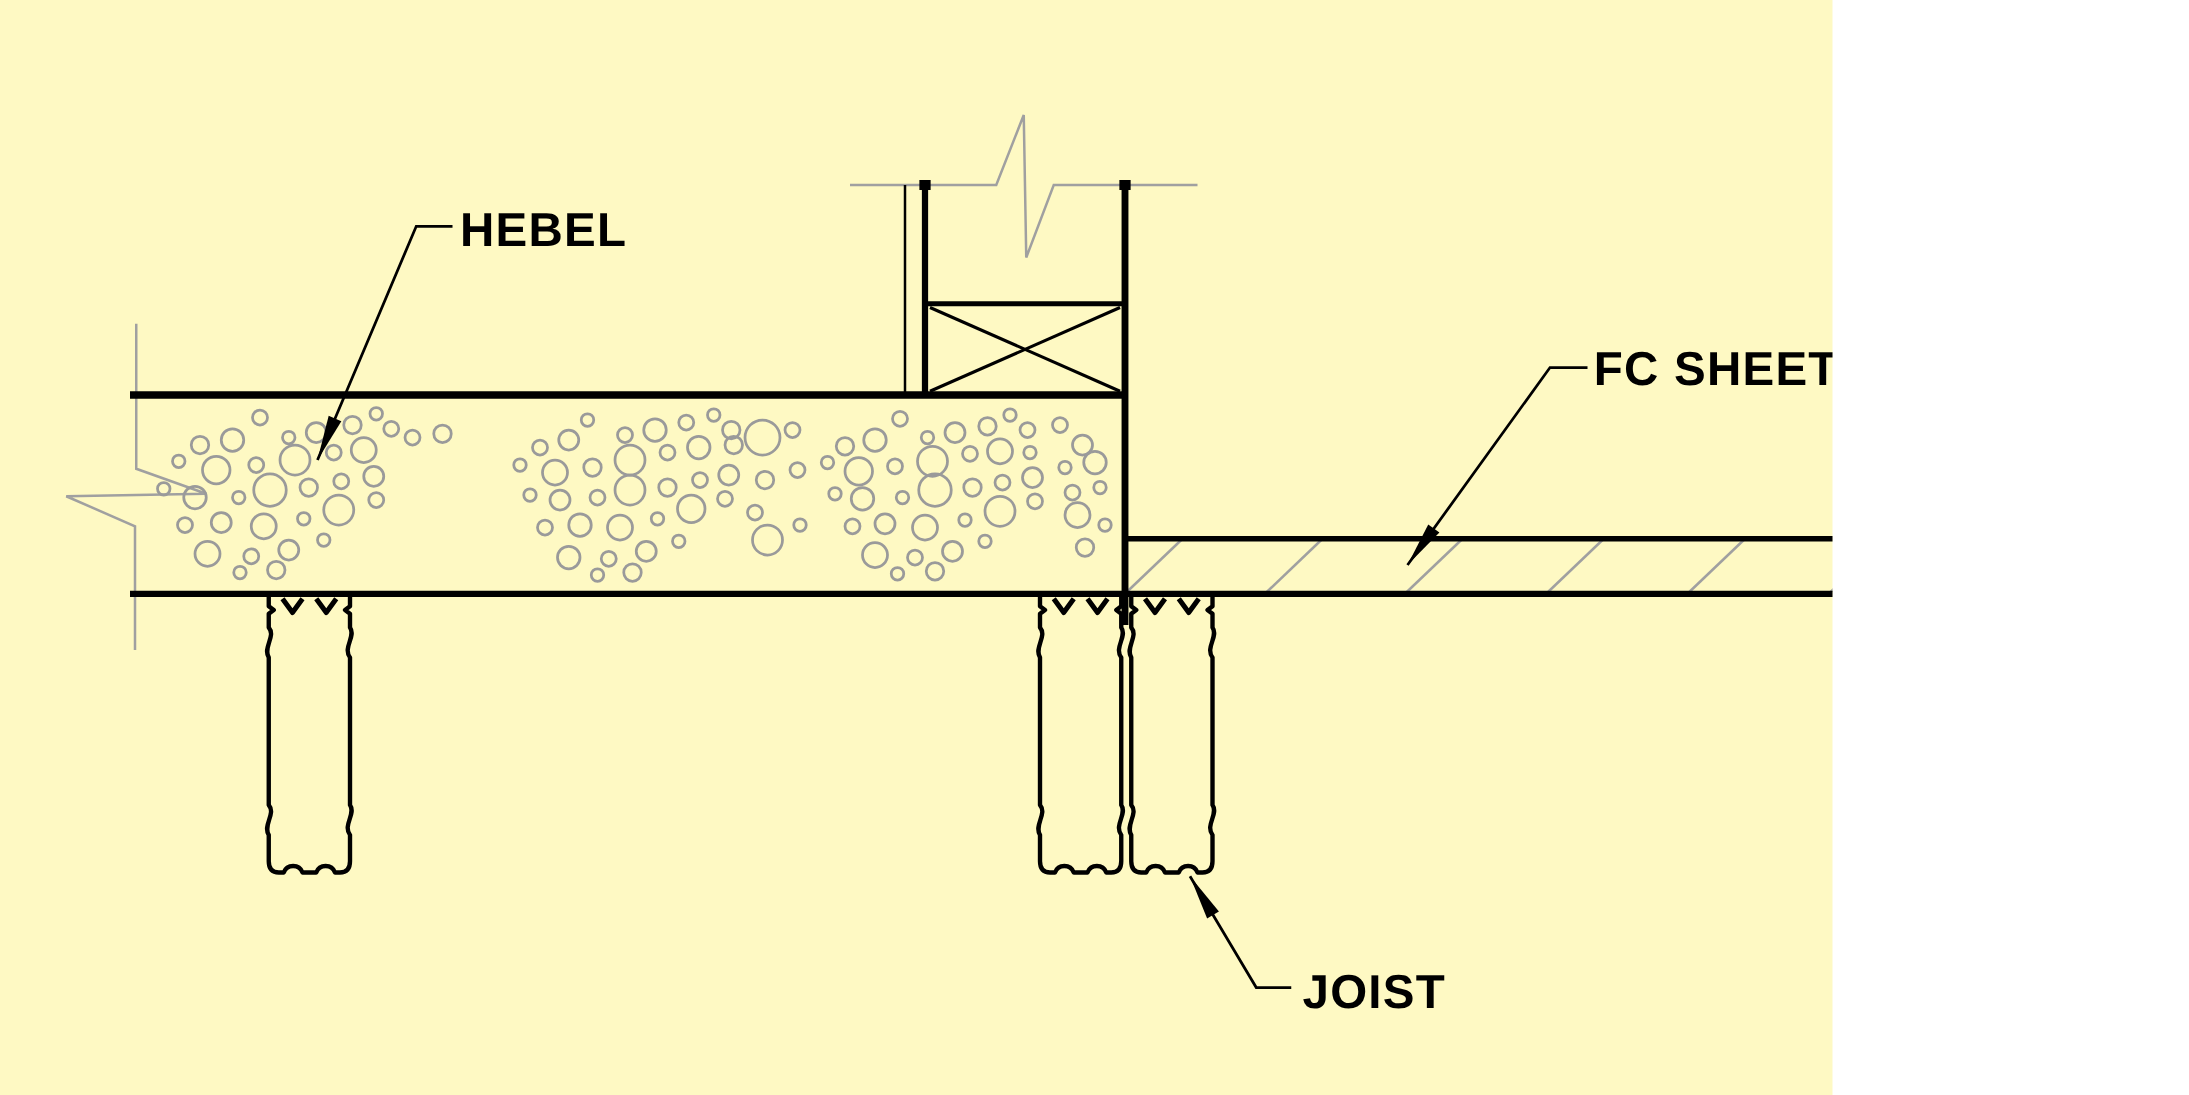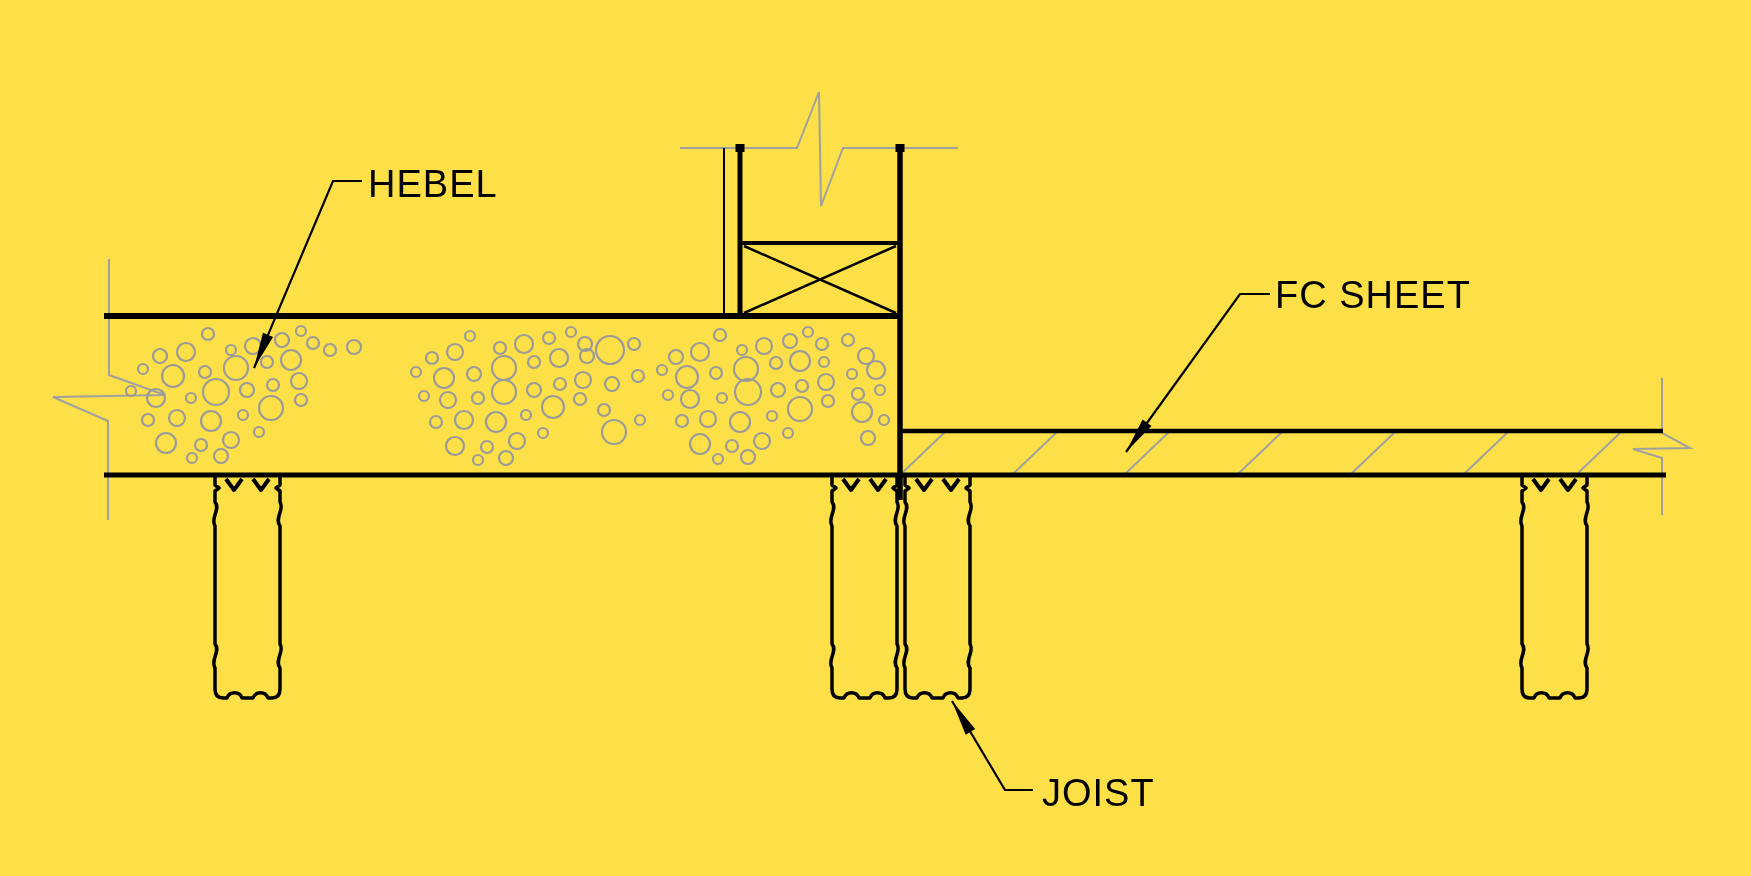--- a/index.html
+++ b/index.html
@@ -1,16 +1,16 @@
 <!DOCTYPE html>
 <html><head>
 <meta charset="utf-8">
 <style>
   html,body{margin:0;padding:0;background:#ffffff;}
-  .stage{position:relative;width:1751px;height:876px;background:#fde047;overflow:hidden;}
+  .stage{position:relative;width:1466px;height:876px;background:#fef9c3;overflow:hidden;font-weight:bold;}
   .callout{font-family:"Liberation Sans",sans-serif;font-size:38px;letter-spacing:1px;fill:#000;}
   svg{display:block;}
 </style>
 </head>
 <body>
 
 <div class="stage">
   <svg id="dwg" width="1751" height="876" viewBox="0 0 1751 876">
     <g id="gen">
         <polyline points="109,259 109,375 165,395 53,397 108,421 108,520" fill="none" stroke="#a0a0a0" stroke-width="2"></polyline>

